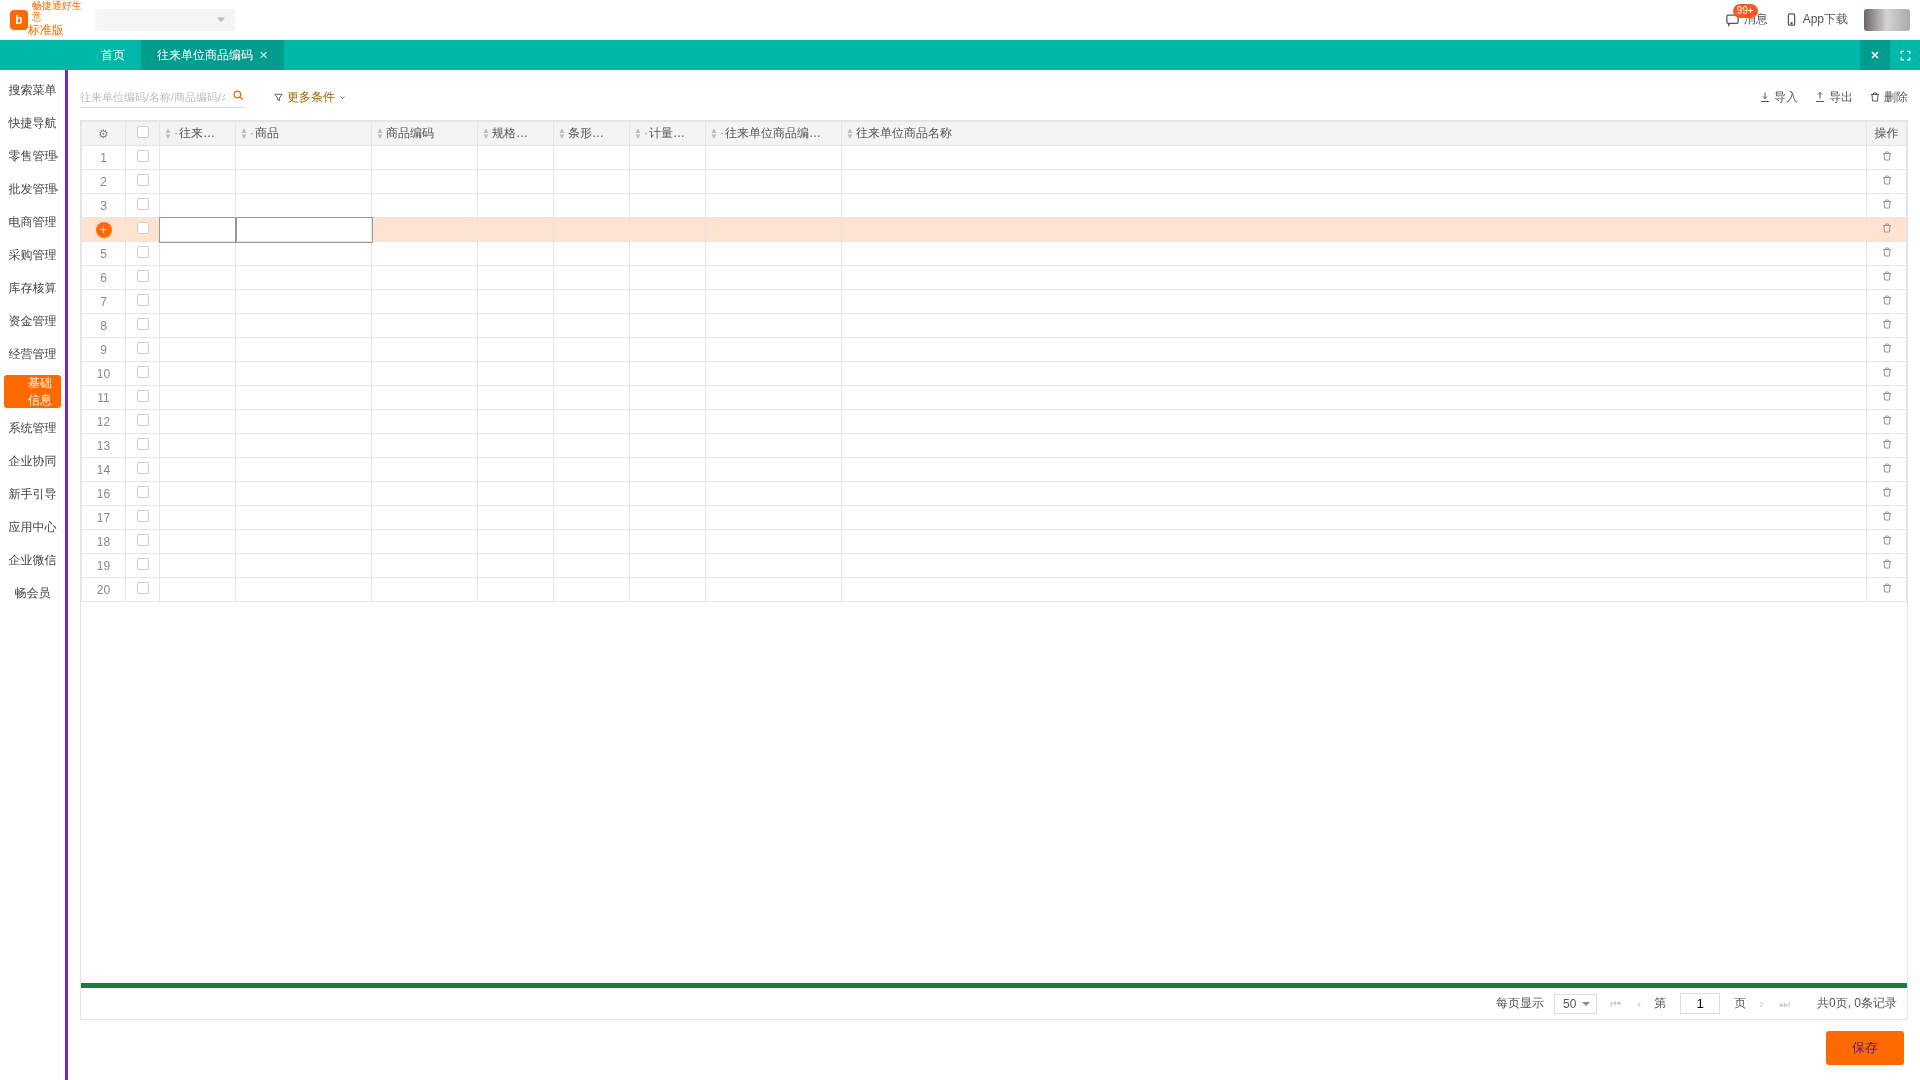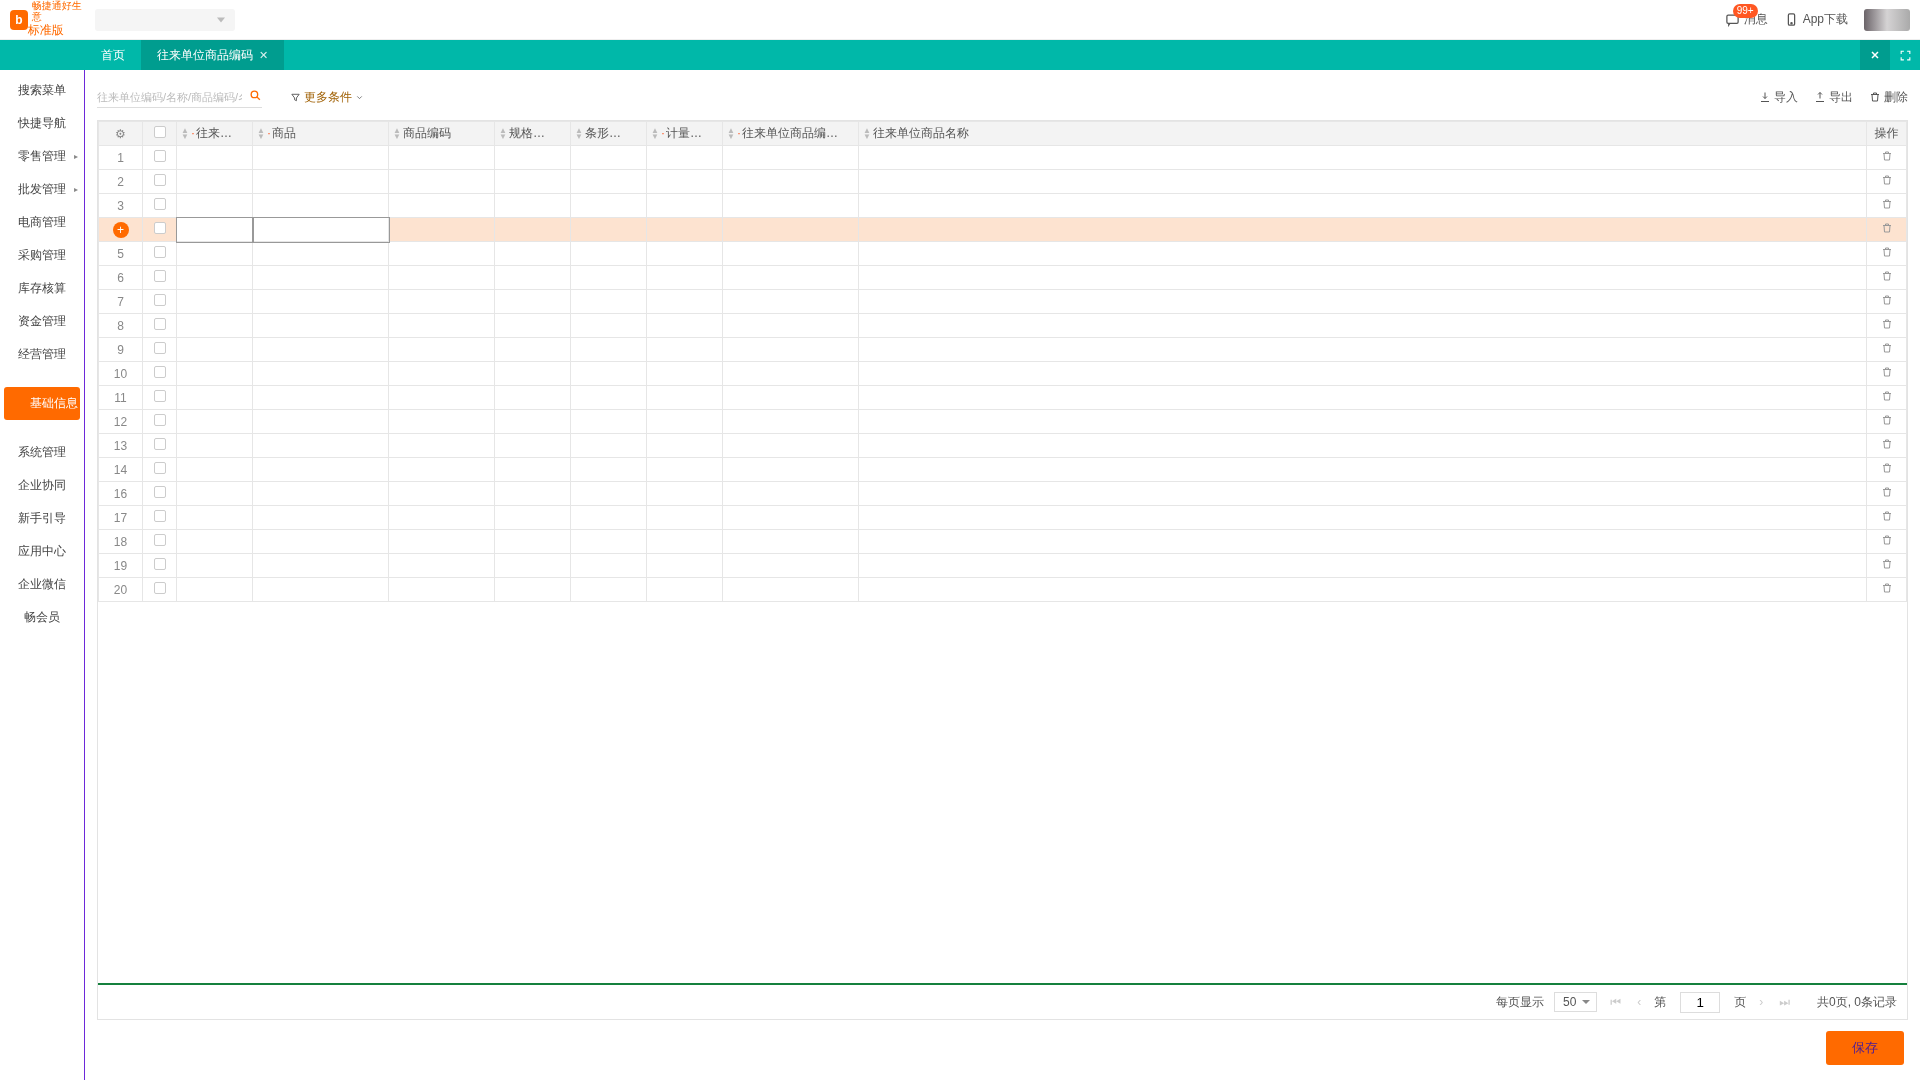--- a/index.html
+++ b/index.html
@@ -24,23 +24,23 @@
 .tab { padding: 0 16px; display: flex; align-items: center; color: #fff; font-size: 12px; cursor: pointer; gap: 6px; }
 .tab.first { margin-left: 85px; }
 .tab.active { background: #009d8f; }
 .tab-close-x { font-size: 11px; opacity: .85; }
 .tab-right-ctrl { position: absolute; right: 0; top: 0; height: 100%; display: flex; }
 .tab-right-btn { width: 30px; display: flex; align-items: center; justify-content: center; cursor: pointer; color: #fff; }
 .tab-right-btn.closebg { background: #009d8f; }
 
 
 .layout { display: flex; height: calc(100vh - 70px); }
-.sidebar { width: 85px; background: #fff; border-right: 1px solid #6d28d9; padding-top: 4px; overflow-y: auto; }
+.sidebar { width: 68px; background: #fff; border-right: 3px solid #6d28d9; padding-top: 4px; overflow-y: auto; }
 .side-item { height: 33px; display: flex; align-items: center; justify-content: center; font-size: 12px; color: #444; cursor: pointer; position: relative; }
-.side-item.active { background: #ff6a00; color: #fff; border-radius: 3px; margin: 16px 4px; padding-left: 24px; }
+.side-item.active { background: #ff6a00; color: #fff; border-radius: 3px; margin: 4px 4px; padding-left: 24px; }
 .side-item .caret { position: absolute; right: 6px; font-size: 8px; color: #888; }
 
 .main { flex: 1; display: flex; flex-direction: column; padding: 10px 12px; gap: 6px; min-width: 0; }
 
 
 .filter-row { display: flex; align-items: center; height: 34px; }
 .search-wrap { position: relative; width: 165px; }
 .search-input { width: 100%; border: none; border-bottom: 1px solid #ddd; padding: 4px 20px 4px 0; font-size: 11px; color: #888; outline: none; }
 .search-input::placeholder { color: #bbb; font-size: 11px; }
 .search-icon { position: absolute; right: 0; top: 2px; color: #ff6a00; }
@@ -64,21 +64,21 @@
 td.col-chk { text-align: center; }
 td.col-op { text-align: center; }
 .checkbox { width: 12px; height: 12px; border: 1px solid #ccc; border-radius: 2px; display: inline-block; background: #fff; }
 .gear { color: #888; }
 tr.active-row td { background: #fde3d0; }
 tr.active-row .rownum-add { width: 16px; height: 16px; border-radius: 50%; background: #ff6a00; color: #fff; display: inline-flex; align-items: center; justify-content: center; font-size: 12px; line-height: 1; }
 tr.active-row td.editing { background: #fff !important; outline: 1px solid #999; }
 .trash { color: #999; cursor: pointer; font-size: 12px; }
 
 
-.pager { height: 36px; display: flex; align-items: center; justify-content: flex-end; gap: 10px; padding: 0 10px; border-top: 2px solid #15803d; font-size: 12px; color: #555; }
+.pager { height: 36px; display: flex; align-items: center; justify-content: flex-end; gap: 10px; padding: 0 10px; border-top: 5px solid #15803d; font-size: 12px; color: #555; }
 .page-select { border: 1px solid #ddd; padding: 2px 20px 2px 8px; position: relative; }
 .page-select::after { content: ''; position: absolute; right: 6px; top: 50%; border-left: 4px solid transparent; border-right: 4px solid transparent; border-top: 4px solid #888; transform: translateY(-50%); }
 .page-btn { color: #ccc; cursor: pointer; padding: 0 3px; }
 .page-input { width: 40px; border: 1px solid #ddd; text-align: center; padding: 2px; margin: 0 4px; }
 
 
 .footer { height: 44px; display: flex; align-items: center; justify-content: flex-end; padding: 0 4px; }
 .btn-primary { background: #ff6a00; color: #4c1d95; border: none; padding: 8px 26px; border-radius: 3px; cursor: pointer; font-size: 13px; }
 </style>
 </head>

